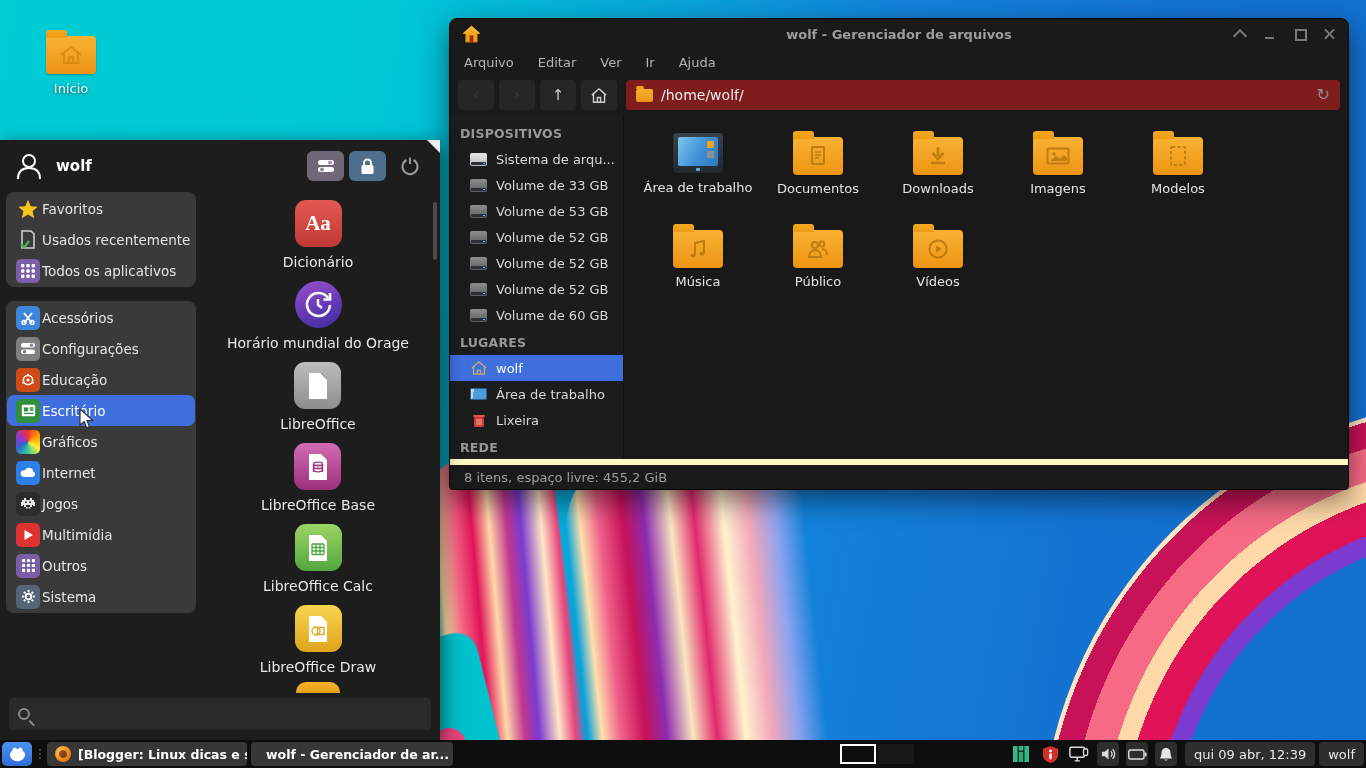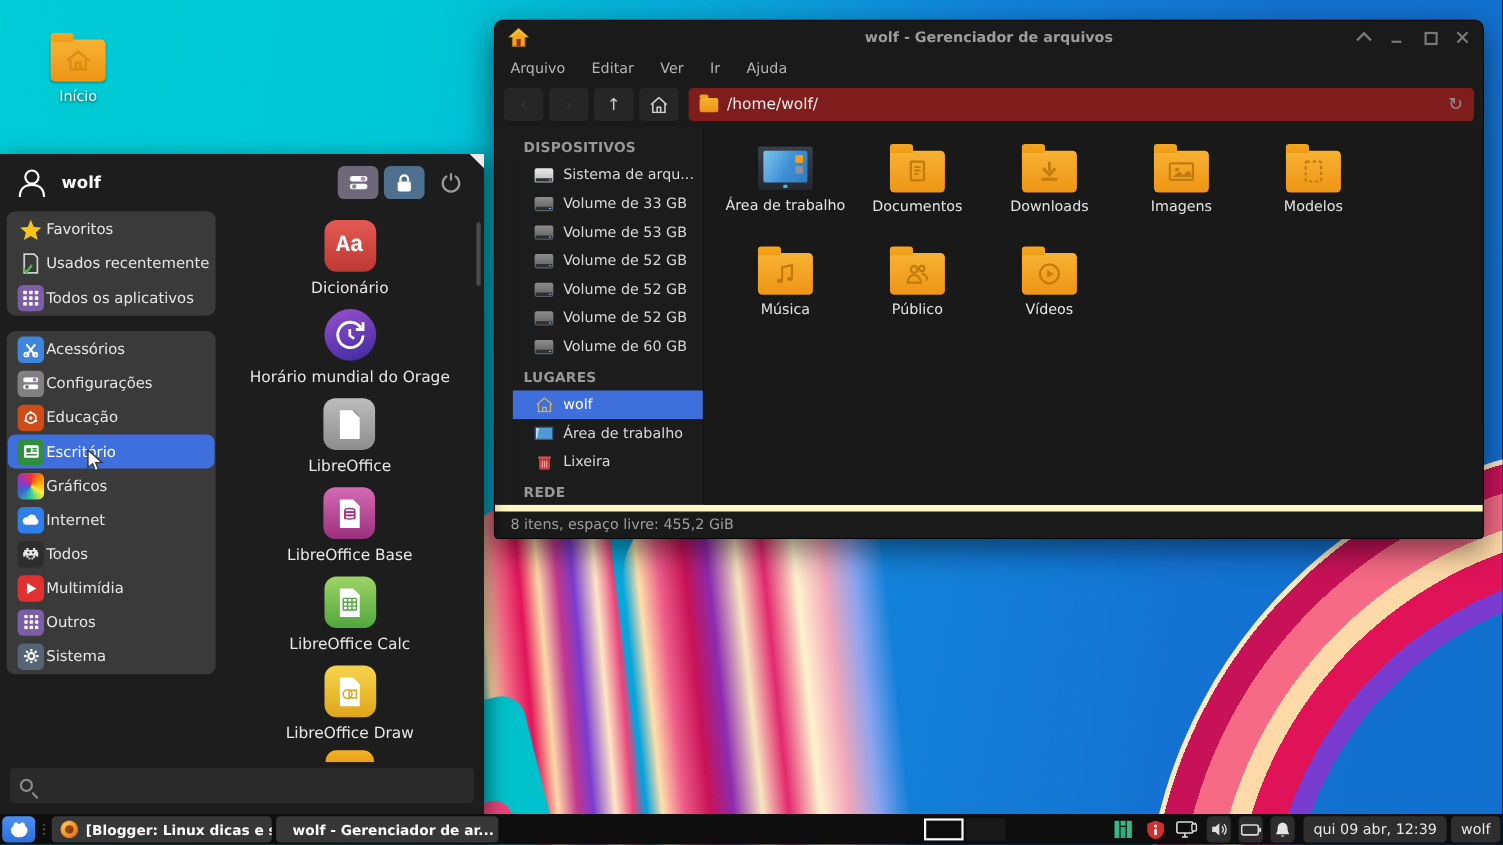--- a/index.html
+++ b/index.html
@@ -44,21 +44,21 @@
   .menubar{height:26px;flex:0 0 26px;display:flex;align-items:center;gap:24px;padding-left:14px;background:#1a1a1a;color:#b4b4b4;font-size:13px;}
   .menubar span{cursor:default;}
   .toolbar{height:40px;flex:0 0 40px;display:flex;align-items:center;gap:5px;padding:0 8px;background:#1a1a1a;}
   .tbtn{width:36px;height:30px;border-radius:4px;background:#262626;display:flex;align-items:center;justify-content:center;color:#cfcfcf;font-size:15px;}
   .tbtn.dis{color:#3a3a3a;}
   .pathbar{flex:1;height:30px;margin-left:4px;border-radius:4px;background:#7f1d1d;display:flex;align-items:center;gap:8px;padding:0 10px;color:#ececec;font-size:14px;}
   .minifolder{width:17px;height:13px;border-radius:2px;background:linear-gradient(180deg,#f5af2d,#ee9414);position:relative;}
   .minifolder::before{content:"";position:absolute;top:-3px;left:0;width:8px;height:3px;border-radius:2px 2px 0 0;background:#f0a21c;}
   .refresh{margin-left:auto;color:#8f8f8f;font-size:16px;line-height:1;}
 
-  .fm-body{flex:1;display:flex;min-height:0;padding-left:16px;}
+  .fm-body{flex:1;display:flex;min-height:0;}
   .sidebar{width:174px;flex:0 0 174px;background:#1c1c1c;border-right:1px solid #121212;padding-top:4px;overflow:hidden;}
   .sb-hdr{padding:7px 10px 5px;font-weight:bold;color:#989898;font-size:12.5px;letter-spacing:.2px;}
   .sb-row{height:26px;display:flex;align-items:center;gap:9px;padding-left:20px;color:#d8d8d8;white-space:nowrap;cursor:default;}
   .sb-row.sel{background:#3e6fdc;color:#fff;}
   .drive{width:17px;height:13px;border-radius:2px;background:linear-gradient(180deg,#8e8e8e,#5d5d5d);position:relative;flex:0 0 17px;}
   .drive::after{content:"";position:absolute;left:1px;right:1px;bottom:1px;height:3px;background:#2c2f36;border-radius:1px;}
   .drive::before{content:"";position:absolute;right:2px;bottom:2px;width:2px;height:1px;background:#6fb3ff;z-index:1;}
   .drive.silver{background:linear-gradient(180deg,#e8e8e8,#b9b9b9);}
   .sb-ic{flex:0 0 17px;display:flex;align-items:center;justify-content:center;}
   .deskic-sm{width:17px;height:12px;border-radius:1px;background:linear-gradient(100deg,#bcd8ee 0 3px,#4f9ad8 3px 100%);border:1px solid #2a5f8e;}
@@ -84,21 +84,21 @@
   .m-cols{flex:1;display:flex;min-height:0;padding:4px 0 0 6px;}
   .m-left{width:190px;flex:0 0 190px;}
   .m-group{background:#3a3a3a;border-radius:8px;margin-bottom:14px;padding:1px;}
   .m-row{position:relative;height:31px;display:flex;align-items:center;gap:2px;padding:0 9px;color:#e6e6e6;font-size:13.5px;border-radius:7px;white-space:nowrap;cursor:default;}
   .m-row.sel{background:#3e6fdc;color:#fff;}
   .ci{width:24px;height:24px;border-radius:5px;flex:0 0 24px;display:flex;align-items:center;justify-content:center;}
   .m-right{flex:1;position:relative;display:flex;flex-direction:column;align-items:center;padding-top:8px;overflow:hidden;}
   .app{display:flex;flex-direction:column;align-items:center;margin-bottom:11px;cursor:default;}
   .ai{width:47px;height:47px;border-radius:11px;display:flex;align-items:center;justify-content:center;}
   .app .lbl{margin-top:7px;color:#e8e8e8;font-size:14px;white-space:nowrap;}
-  .ai.dic{background:linear-gradient(180deg,#e25a52,#c03834);font-family:Liberation Mono, monospace;color:#fff;font-size:21px;font-weight:bold;}
+  .ai.dic{background:linear-gradient(180deg,#e25a52,#c03834);font-family:Liberation Serif, serif;color:#fff;font-size:21px;font-weight:bold;}
   .ai.orage{border-radius:50%;background:linear-gradient(160deg,#9a4fd0,#3b2a9e);}
   .ai.lo{background:linear-gradient(180deg,#bdbdbd,#8d8d8d);}
   .ai.lobase{background:linear-gradient(180deg,#d36cb4,#9c2f7c);}
   .ai.localc{background:linear-gradient(180deg,#9ed465,#51a63e);}
   .ai.lodraw{background:linear-gradient(180deg,#f7d44d,#dfa51d);}
   .scrollnub{position:absolute;right:3px;top:10px;width:4px;height:58px;border-radius:2px;background:#4a4a4a;}
   .impress-sliver{position:absolute;bottom:0;left:50%;transform:translateX(-50%);width:44px;height:11px;border-radius:10px 10px 0 0;background:linear-gradient(180deg,#f5b32a,#e89f18);}
   .m-search{flex:0 0 32px;height:32px;margin:5px 9px 10px 9px;border-radius:4px;background:#2a2a2a;display:flex;align-items:center;padding:0 9px;}
   .mag{width:12px;height:12px;border:2px solid #8a8a8a;border-radius:50%;position:relative;}
   .mag::after{content:"";position:absolute;left:10px;top:10px;width:7px;height:2px;background:#8a8a8a;transform:rotate(45deg);transform-origin:0 0;}
@@ -474,21 +474,21 @@
                     <rect x="12" y="4" width="2" height="4"></rect>
                     <rect x="3" y="7" width="2" height="2"></rect>
                     <rect x="9" y="7" width="2" height="2"></rect>
                     <rect x="5" y="9" width="1.6" height="1.6"></rect>
                     <rect x="7.6" y="9" width="1.6" height="1.6"></rect>
                   </g>
                   <rect x="4" y="3.4" width="1.8" height="1.6" fill="#2d2d2d"></rect>
                   <rect x="8.2" y="3.4" width="1.8" height="1.6" fill="#2d2d2d"></rect>
                 </svg>
             </span>
-              <span>Todos</span>
+              <span>Jogos</span>
           </div>
           <div class="m-row">
             <span class="ci" style="background:#e03131;">
               <svg width="11" height="12" viewBox="0 0 11 12">
                   <path d="M1.5 1 L10 6 L1.5 11 Z" fill="#fff"></path>
                 </svg>
             </span>
               <span>Multimídia</span>
           </div>
           <div class="m-row">

